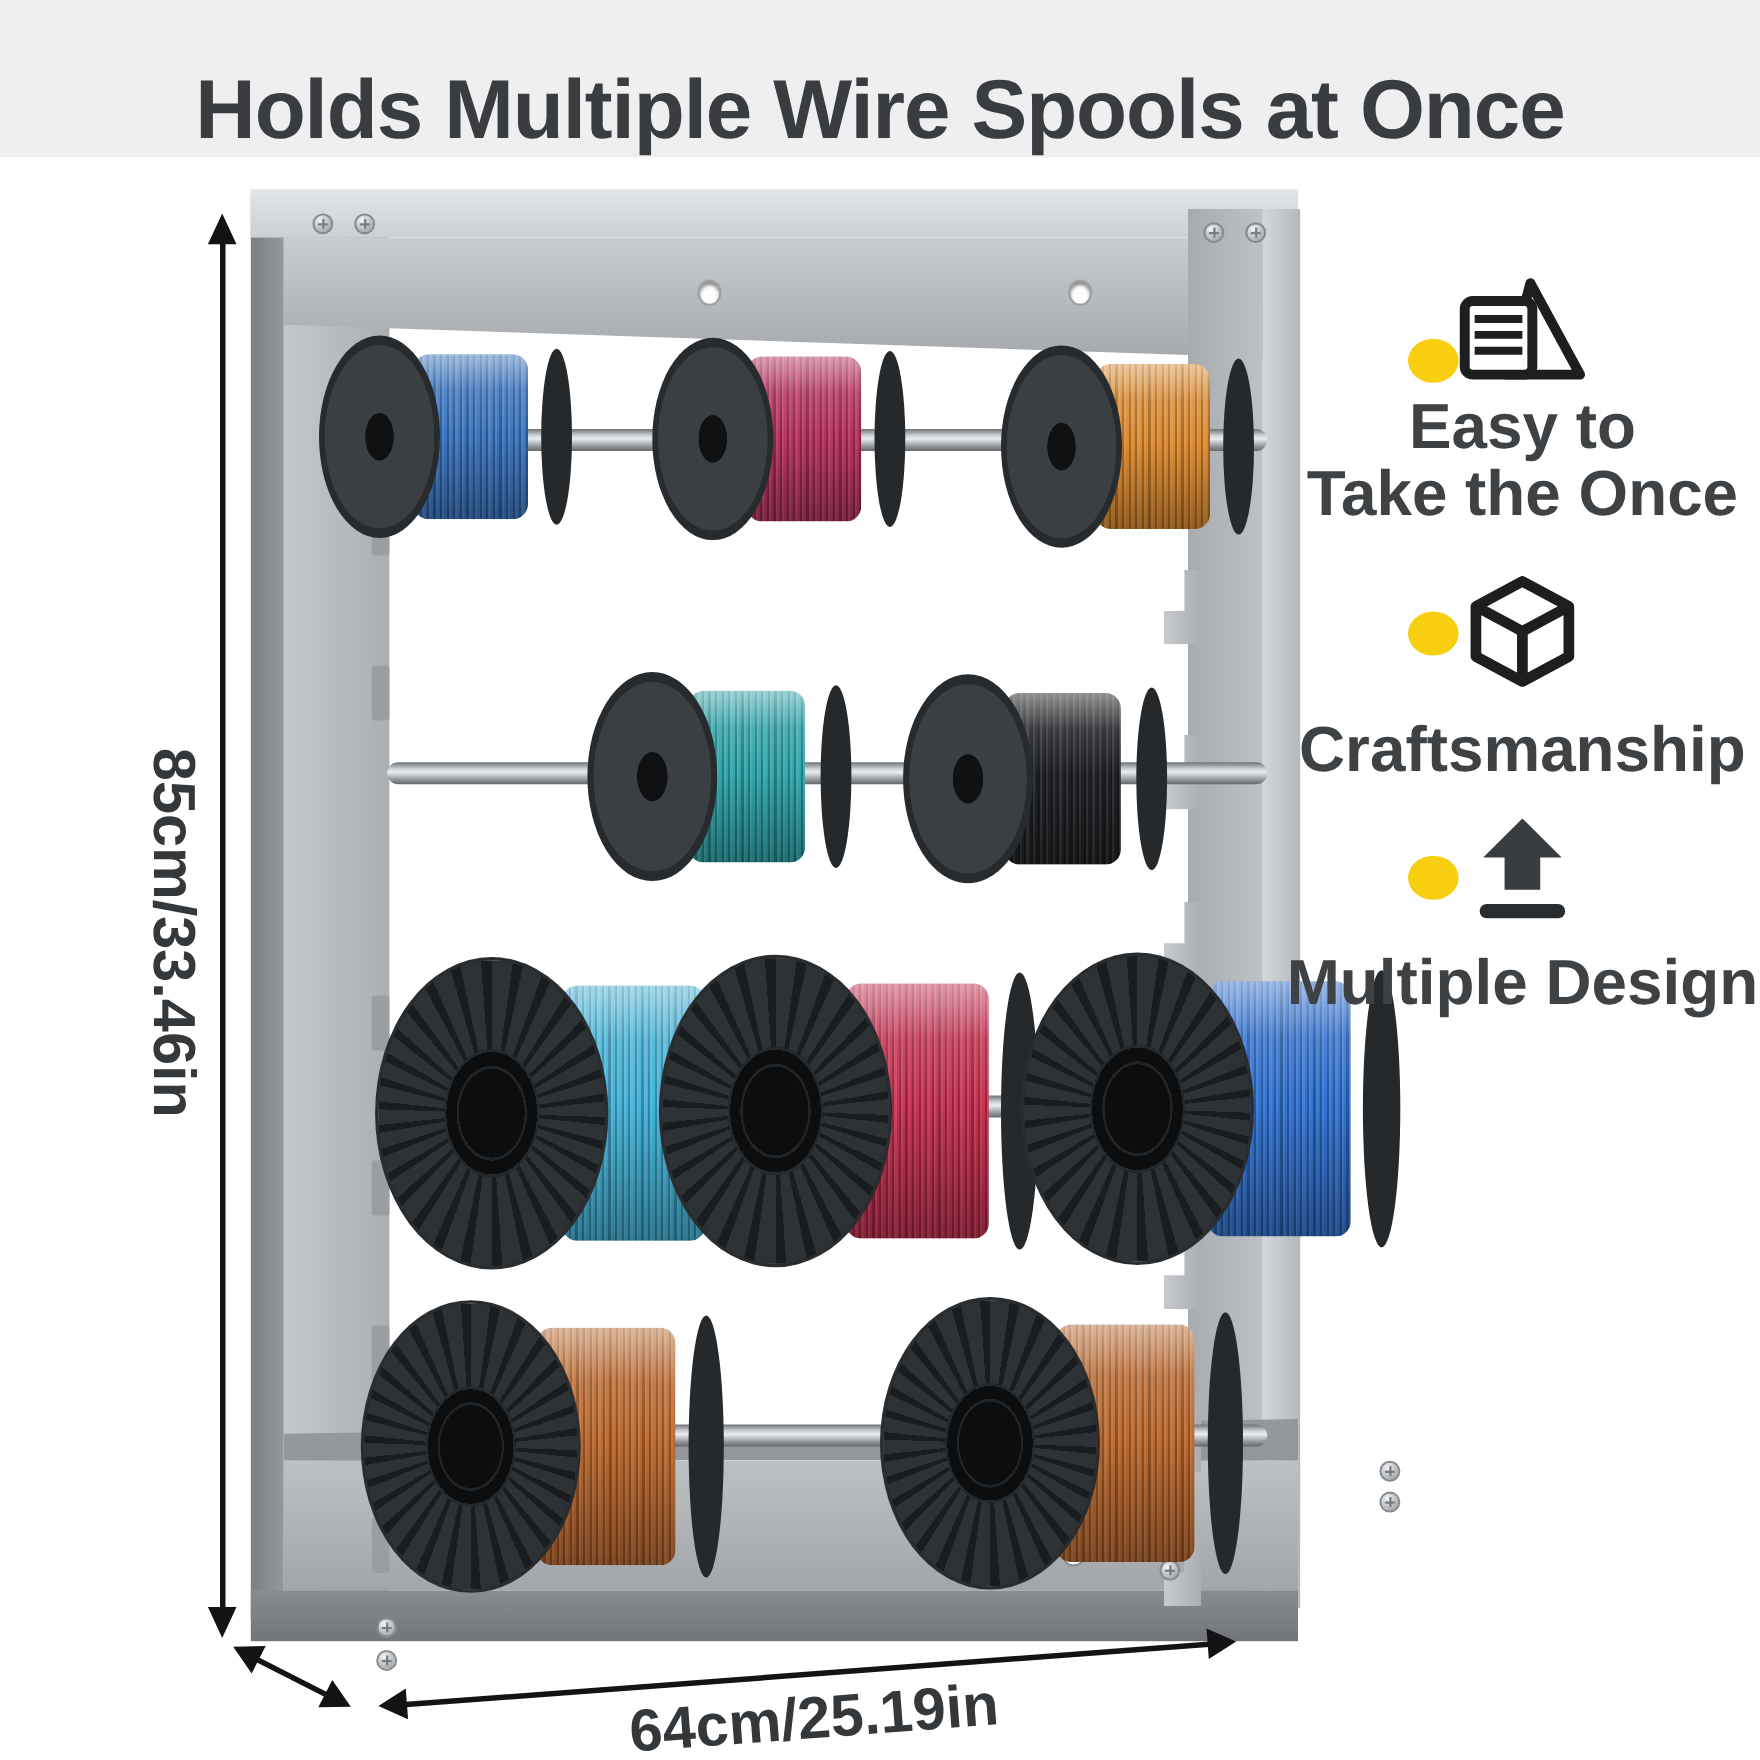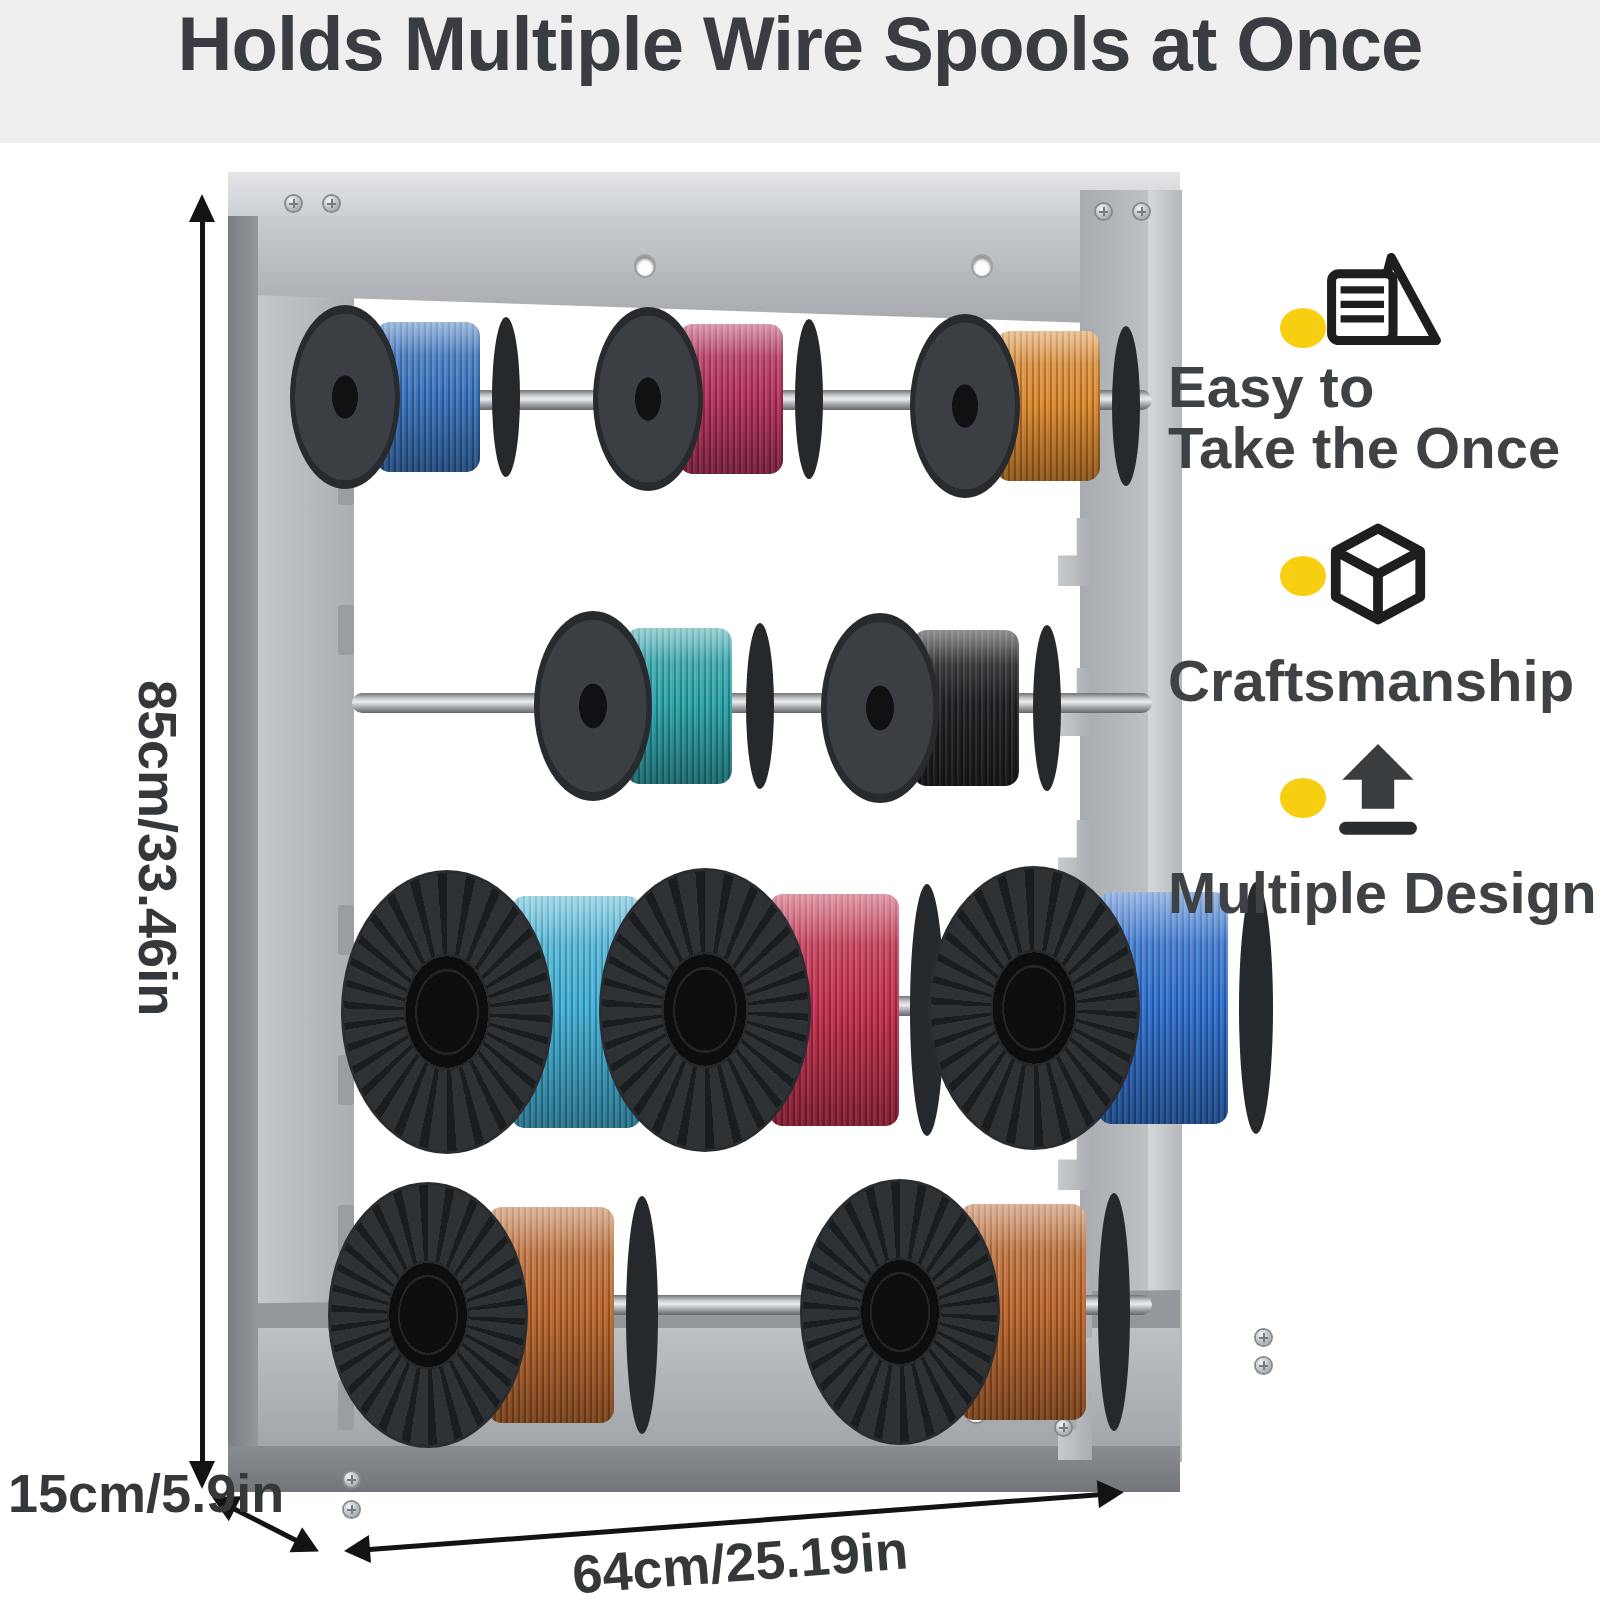--- a/index.html
+++ b/index.html
@@ -3,21 +3,21 @@
 <meta charset="utf-8">
 <style>
   :root{ --accent:#f8cf10; }
   *{margin:0;padding:0;box-sizing:border-box;}
   body{background:#fff;}
   .stage{position:relative;width:1600px;height:1600px;background:#ffffff;overflow:hidden;
          font-family:"Liberation Sans",sans-serif;color:#3e4144;}
 
   
   .banner{position:absolute;left:0;top:0;width:1600px;height:143px;background:#efefef;
-          display:flex;align-items:flex-start;justify-content:center;}
+          display:flex;align-items:flex-end;justify-content:center;}
   .banner h1{font-size:76px;font-weight:bold;color:#393c40;letter-spacing:-1px;white-space:nowrap;}
 
   
   .frame div{position:absolute;}
   .f-left-side{left:228px;top:175px;width:30px;height:1297px;background:linear-gradient(90deg,#7b7f83,#94989c);}
   .f-left-front{left:258px;top:200px;width:96px;height:1262px;background:linear-gradient(90deg,#c4c8cb,#abafb3);}
   .f-top-face{left:228px;top:172px;width:952px;height:44px;background:linear-gradient(180deg,#e3e5e7,#ccd0d3);}
   .f-top-front{left:258px;top:216px;width:922px;height:110px;background:linear-gradient(180deg,#c9cdd0,#a5a9ad);
                clip-path:polygon(0 0,100% 0,100% 100%,0 72%);}
   .f-right-front{left:1080px;top:190px;width:68px;height:1272px;background:linear-gradient(90deg,#a7abaf,#bec2c5);}
@@ -86,21 +86,21 @@
   .label-d{left:8px;top:1462px;}
   .arrow-rot{height:30px;}
   .arrow-rot .ln{position:absolute;left:22px;right:22px;top:13px;height:5px;background:#131313;}
   .arrow-rot .hl{position:absolute;left:0;top:1px;border-top:14px solid transparent;border-bottom:14px solid transparent;border-right:26px solid #131313;}
   .arrow-rot .hr{position:absolute;right:0;top:1px;border-top:14px solid transparent;border-bottom:14px solid transparent;border-left:26px solid #131313;}
   .arrow-depth{left:212px;top:1482px;width:120px;transform:rotate(27deg);transform-origin:0 50%;}
   .arrow-width{left:344px;top:1536px;width:782px;transform:rotate(-4.3deg);transform-origin:0 50%;}
   .label-w{left:740px;top:1562px;transform:translate(-50%,-50%) rotate(-4.3deg);}
 
   
-  .feature{position:absolute;left:1168px;width:432px;z-index:5;}
+  .feature{position:absolute;left:1168px;width:432px;text-align:center;z-index:5;}
   .bullet{position:absolute;left:112px;top:56px;width:46px;height:40px;border-radius:50%;background:var(--accent);}
   .ficon{display:block;width:116px;margin:0 auto;}
   .f2 .ficon,.f3 .ficon{margin-top:22px;}
   .flabel{margin-top:6px;}
   .f2 .flabel,.f3 .flabel{margin-top:20px;}
   .fline{display:block;font-size:58px;font-weight:600;color:#3f4245;line-height:1.06;white-space:nowrap;}
 </style>
 </head>
 <body>
 
@@ -215,21 +215,20 @@
   <div class="dim dline-v"></div>
   <div class="dim ah ah-up"></div>
   <div class="dim ah ah-down"></div>
   <div class="dim dim-label label-h">85cm/33.46in</div>
 
   <div class="dim arrow-rot arrow-depth">
     <div class="ln"></div>
     <div class="hl"></div>
     <div class="hr"></div>
   </div>
-  <div class="dim dim-label label-d">15cm/5.9in</div>
 
   <div class="dim arrow-rot arrow-width">
     <div class="ln"></div>
     <div class="hl"></div>
     <div class="hr"></div>
   </div>
   <div class="dim dim-label label-w">64cm/25.19in</div>
 
   <aside>
     <div class="feature f1" style="top:252px">

